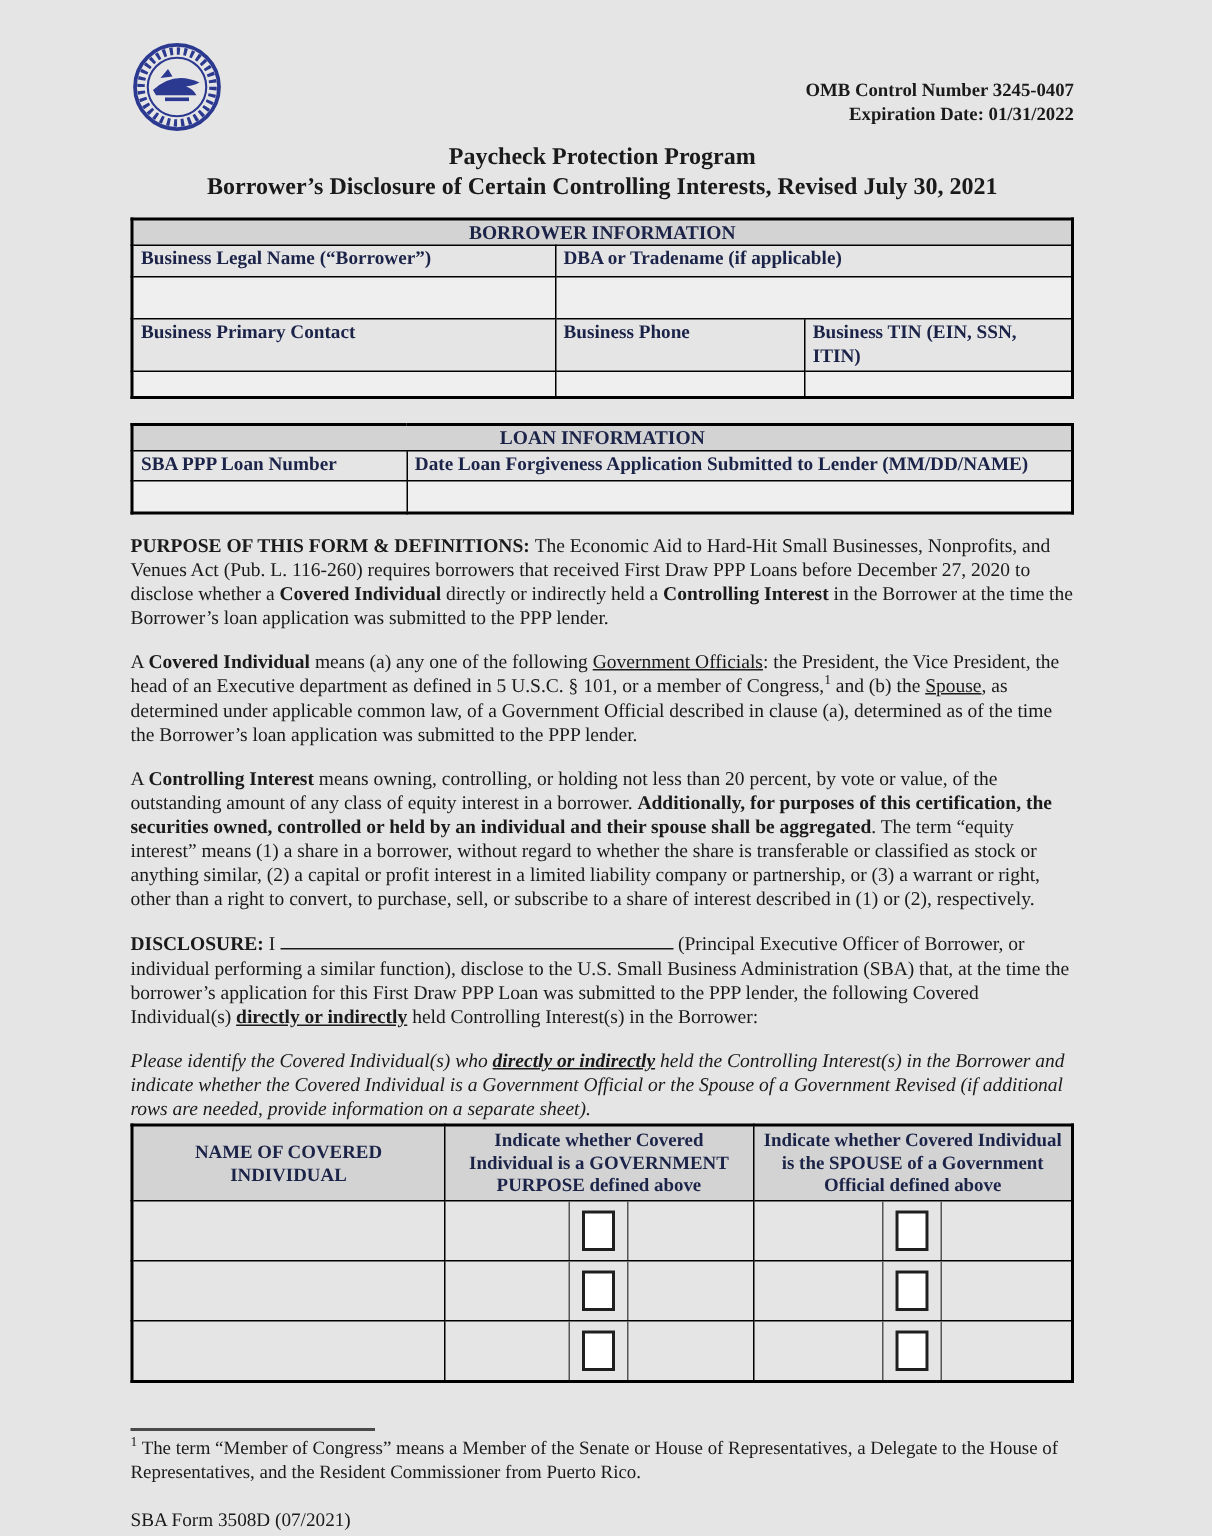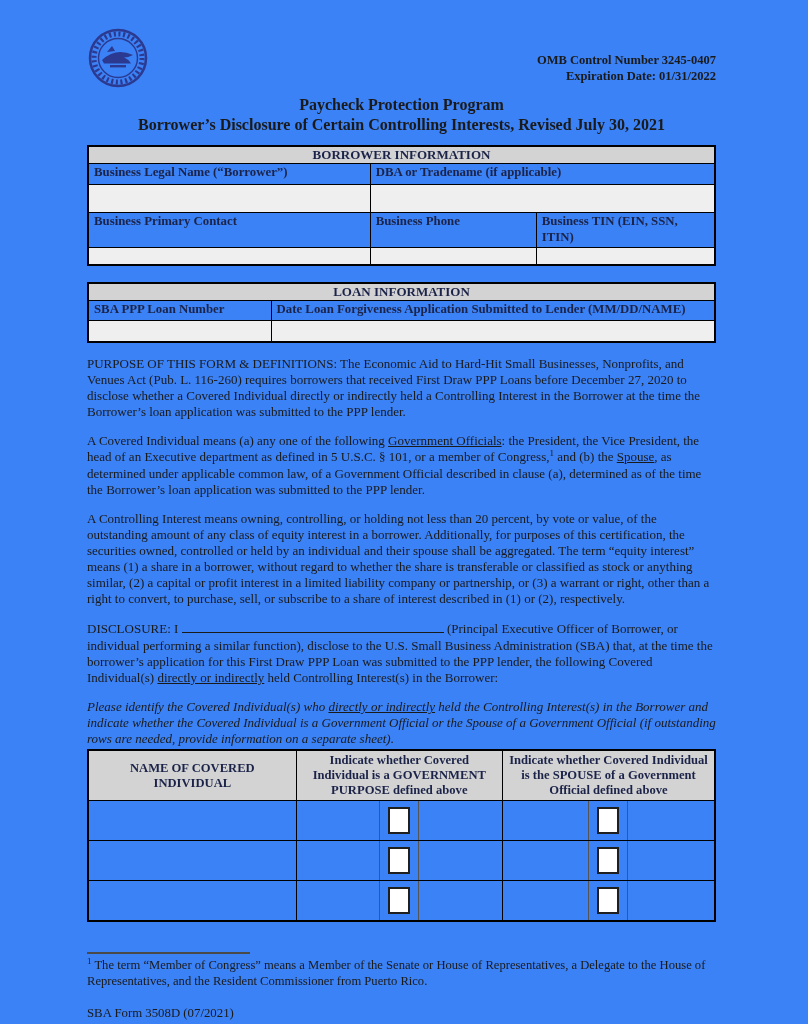--- a/index.html
+++ b/index.html
@@ -1,20 +1,20 @@
 <!DOCTYPE html>
 <html><head>
 <meta charset="utf-8">
 <style>
   html,body { margin:0; padding:0; background:#888; }
   .page {
     position:relative;
     width:808px; height:1024px;
     margin:0 auto;
-    background:#3b82f6;
+    background:#e5e5e5;
     box-sizing:border-box;
     padding:26px 92px 0 87px;
     font-family:"Liberation Serif","DejaVu Serif",serif;
     font-size:13px;
     line-height:1.24;
     color:#1a1a1a;
   }
   .hdr { display:flex; align-items:flex-start; }
   .logo { width:62px; height:64px; flex:0 0 auto; }
   .hdr-spacer { flex:1; }
@@ -25,21 +25,21 @@
   .formtbl { border:2px solid #000;padding-left:40px; }
   .formtbl td { border:1px solid #000; padding:1px 5px; vertical-align:top; }
   .cap { background:#d3d3d3; text-align:center; font-weight:bold; color:#1b2348; height:16px; padding:0 !important; }
   .lbl { font-weight:bold; color:#1b2348; font-size:12.8px; }
   .fill { background:#efefef; }
 
   .tbl-borrower { margin-top:10px; }
   .tbl-loan { margin-top:16px; }
 
   .para { margin-top:13px; }
-  .b { font-weight:normal; }
+  .b { font-weight:bold; }
   .u { text-decoration:underline; }
   sup { font-size:9px; line-height:0; }
   .blank-line { display:inline-block; width:262px; border-bottom:1px solid #1a1a1a; height:12px; vertical-align:baseline; }
   .note-italic { font-style:italic; margin-top:13px; }
 
   .tbl-covered { margin-top:2px;border-radius:10px; }
   .tbl-covered td { vertical-align:top; }
   .tbl-covered .hd {
     background:#d3d3d3; text-align:center; font-weight:bold; color:#1b2348;
     font-size:12.6px; line-height:1.18; padding:2px 6px; vertical-align:middle;
@@ -131,21 +131,21 @@
       <td class="fill"></td>
       <td class="fill"></td>
     </tr>
   </tbody>
     </table>
 
   <div class="para"><span class="b">PURPOSE OF THIS FORM &amp; DEFINITIONS: </span><span>The Economic Aid to Hard-Hit Small Businesses, Nonprofits, and Venues Act (Pub. L. 116-260) requires borrowers that received First Draw PPP Loans before December 27, 2020 to disclose whether a </span><span class="b">Covered Individual</span><span> directly or indirectly held a </span><span class="b">Controlling Interest</span><span> in the Borrower at the time the Borrower’s loan application was submitted to the PPP lender.</span></div>
   <div class="para"><span>A </span><span class="b">Covered Individual</span><span> means (a) any one of the following </span><span class="u">Government Officials</span><span>: the President, the Vice President, the head of an Executive department as defined in 5 U.S.C. § 101, or a member of Congress,</span><sup>1</sup><span> and (b) the </span><span class="u">Spouse</span><span>, as determined under applicable common law, of a Government Official described in clause (a), determined as of the time the Borrower’s loan application was submitted to the PPP lender.</span></div>
   <div class="para"><span>A </span><span class="b">Controlling Interest</span><span> means owning, controlling, or holding not less than 20 percent, by vote or value, of the outstanding amount of any class of equity interest in a borrower. </span><span class="b">Additionally, for purposes of this certification, the securities owned, controlled or held by an individual and their spouse shall be aggregated</span><span>. The term “equity interest” means (1) a share in a borrower, without regard to whether the share is transferable or classified as stock or anything similar, (2) a capital or profit interest in a limited liability company or partnership, or (3) a warrant or right, other than a right to convert, to purchase, sell, or subscribe to a share of interest described in (1) or (2), respectively.</span></div>
   <div class="para"><span class="b">DISCLOSURE: </span><span>I </span><span class="blank-line"></span><span> (Principal Executive Officer of Borrower, or individual performing a similar function), disclose to the U.S. Small Business Administration (SBA) that, at the time the borrower’s application for this First Draw PPP Loan was submitted to the PPP lender, the following Covered Individual(s) </span><span class="b u">directly or indirectly</span><span> held Controlling Interest(s) in the Borrower:</span></div>
-  <div class="note-italic"><span>Please identify the Covered Individual(s) who </span><span class="b u">directly or indirectly</span><span> held the Controlling Interest(s) in the Borrower and indicate whether the Covered Individual is a Government Official or the Spouse of a Government Official (if outstanding rows are needed, provide information on a separate sheet).</span></div>
+  <div class="note-italic"><span>Please identify the Covered Individual(s) who </span><span class="b u">directly or indirectly</span><span> held the Controlling Interest(s) in the Borrower and indicate whether the Covered Individual is a Government Official or the Spouse of a Government Revised (if additional rows are needed, provide information on a separate sheet).</span></div>
 
   <table class="formtbl tbl-covered">
     <colgroup>
         <col style="width:33.2%">
         <col style="width:32.9%">
         <col style="width:33.9%">
       </colgroup>
     <thead>
       <tr>
         <td class="hd">NAME OF COVERED INDIVIDUAL</td>

